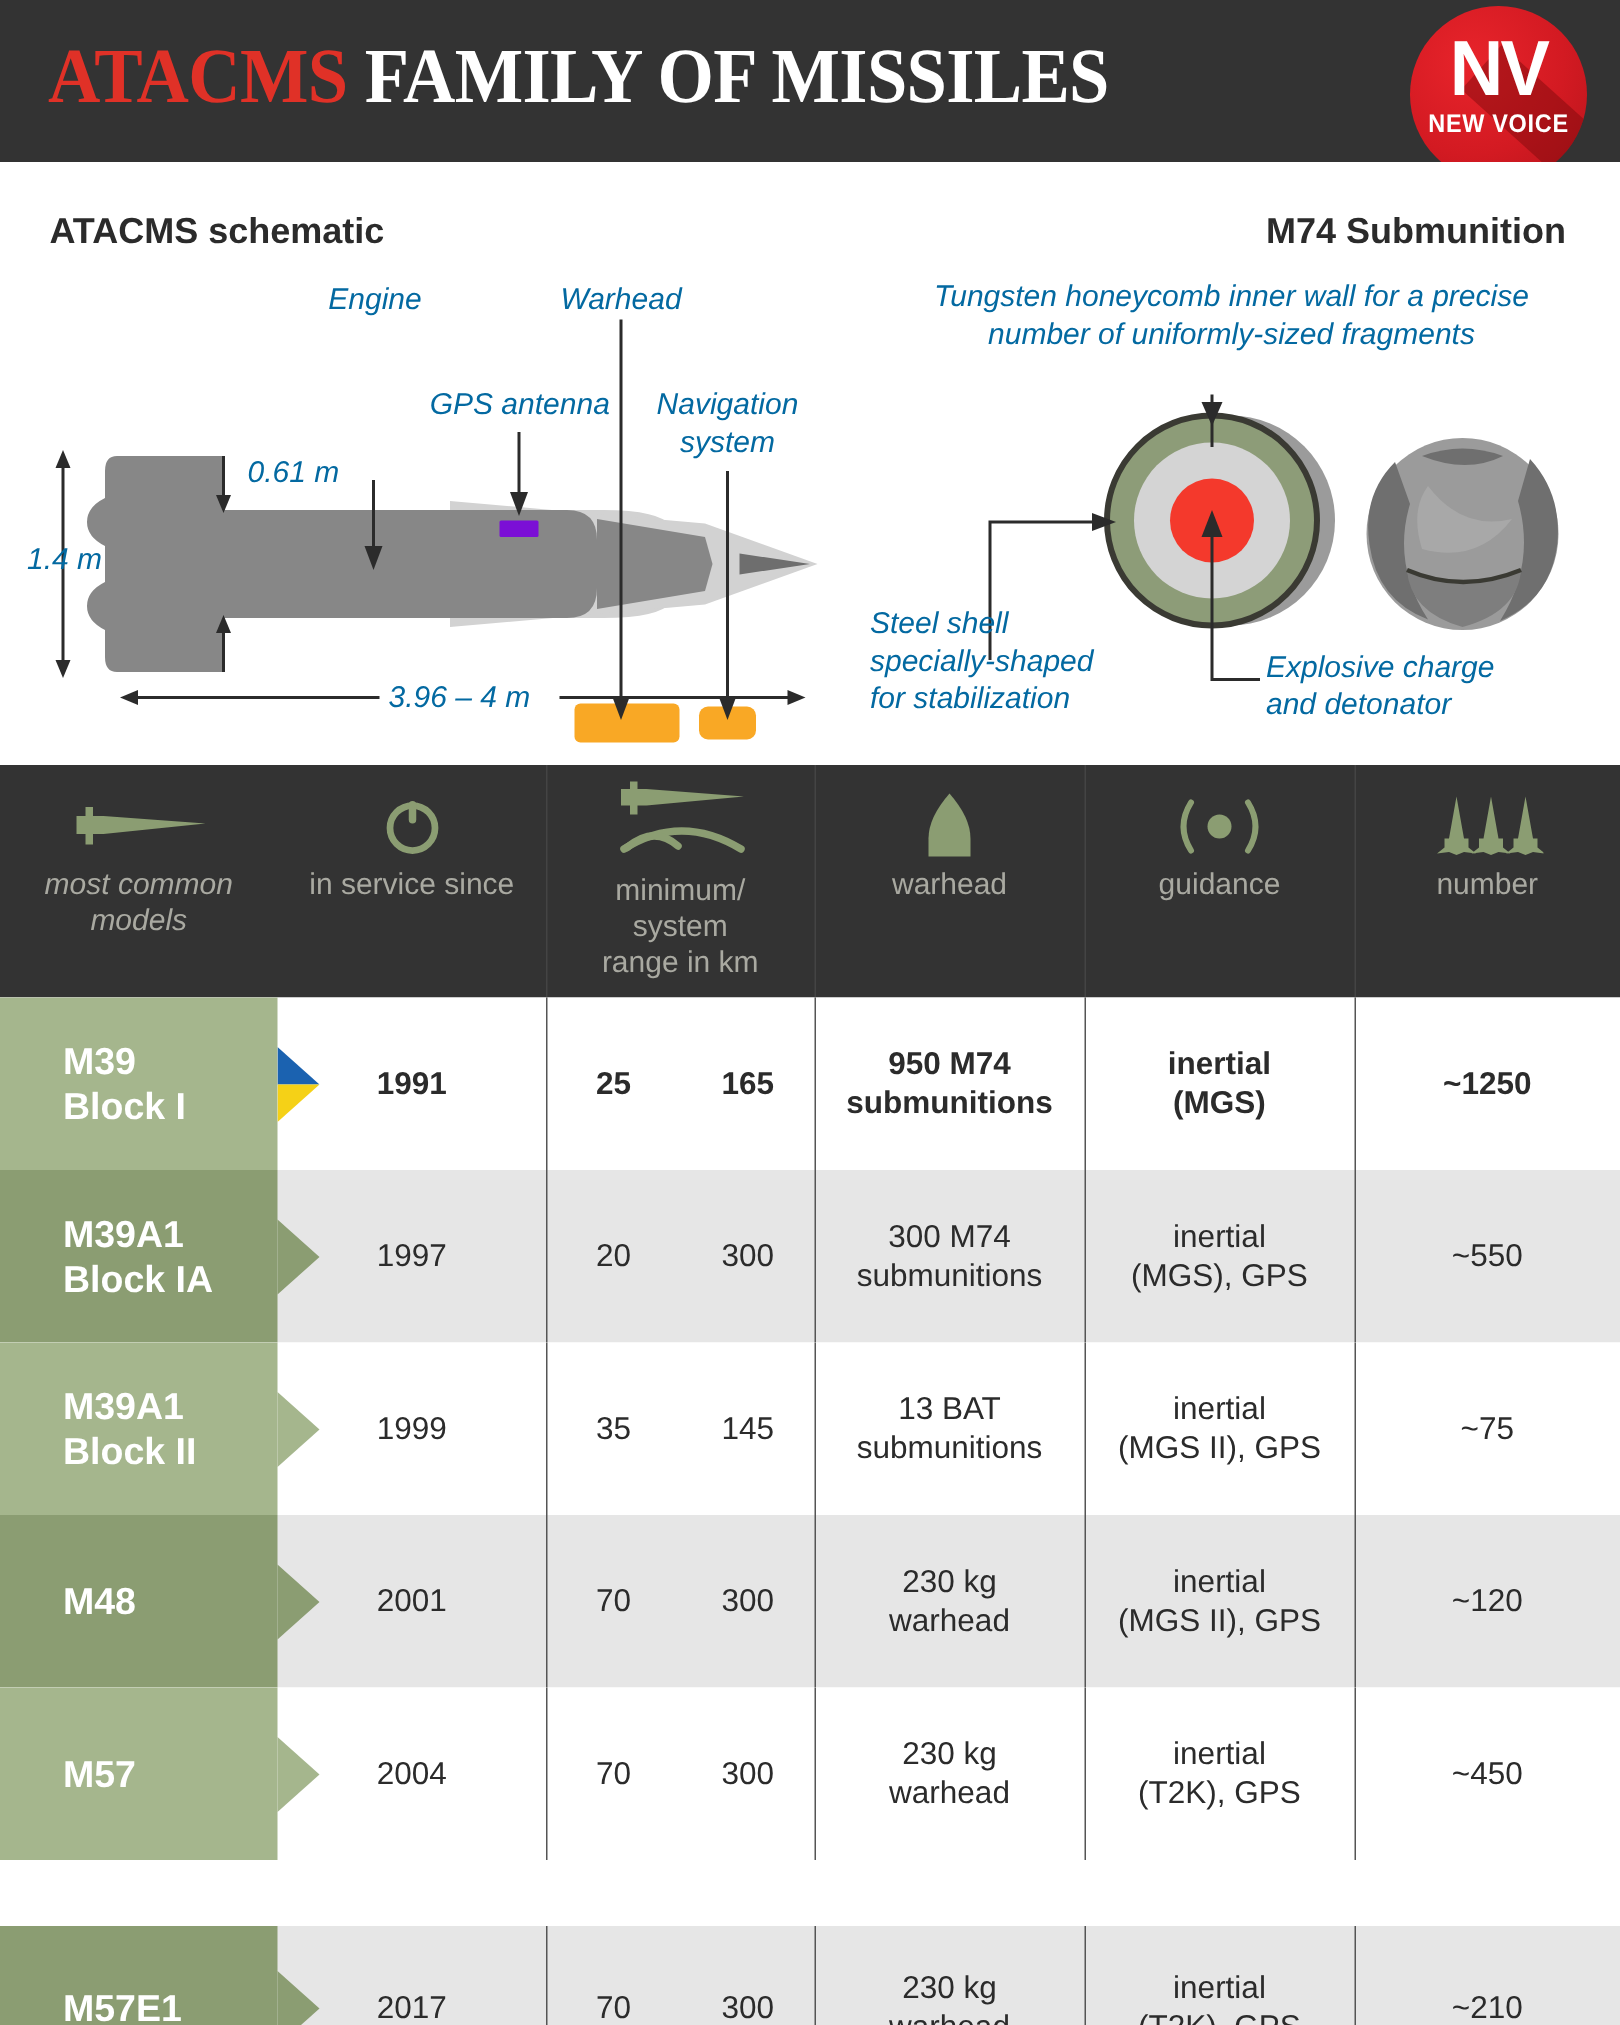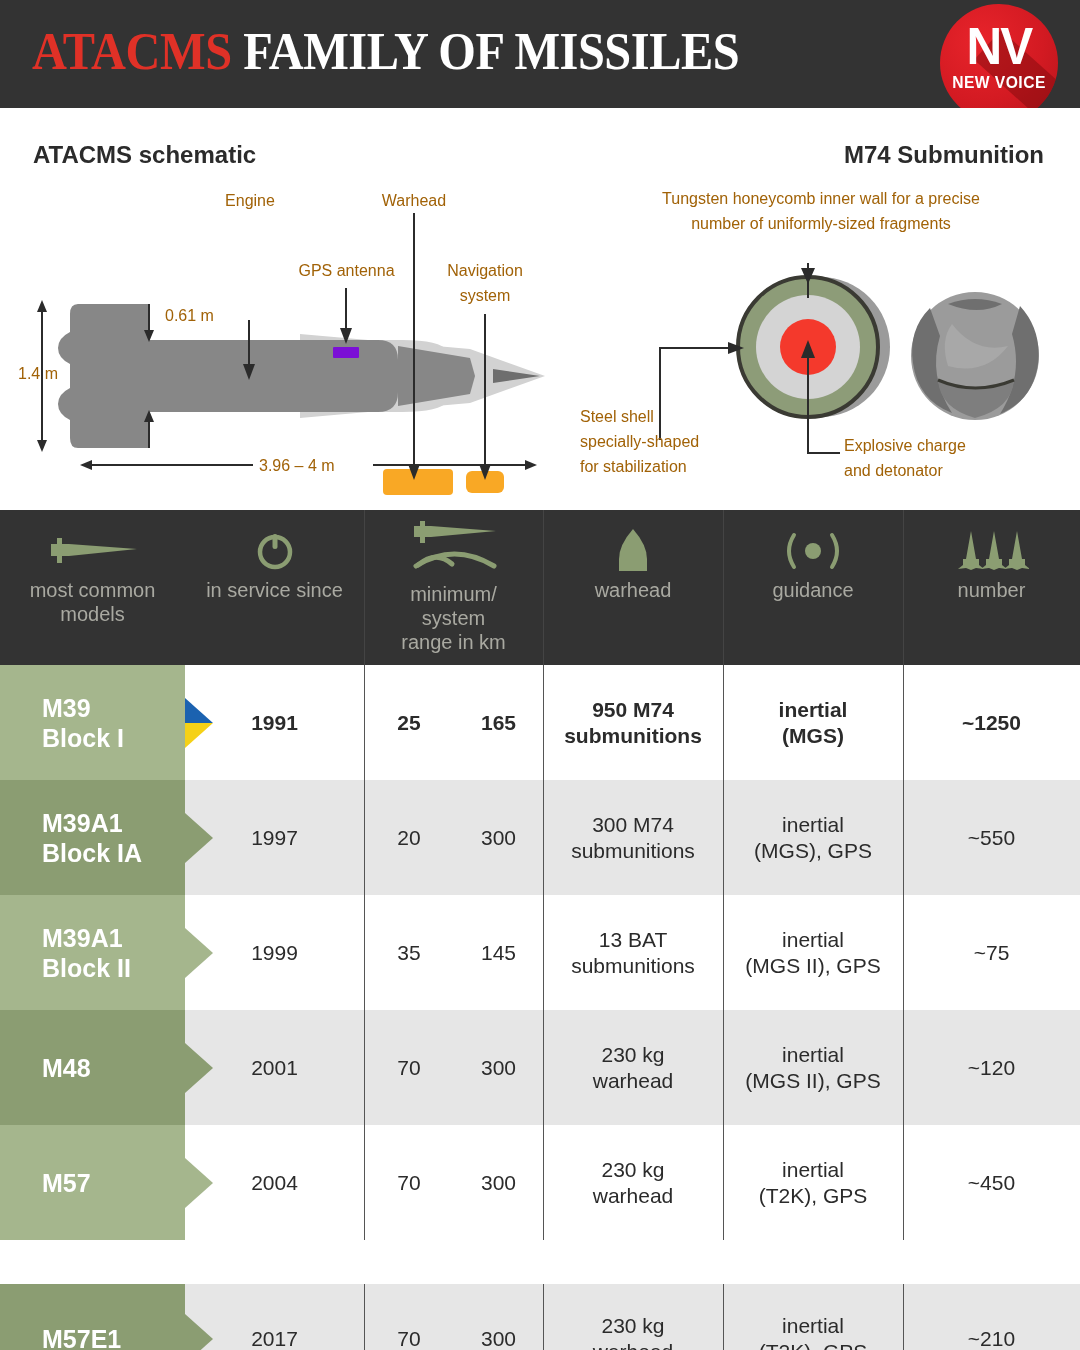--- a/index.html
+++ b/index.html
@@ -64,21 +64,21 @@
   .diagram-area{
     position:absolute;left:0;top:108px;width:1080px;height:402px;
     background:#ffffff;
   }
   .sec-title{
     position:absolute;
     font-weight:bold;font-size:24px;color:#2b2b2b;
   }
   .lbl{
     position:absolute;
-    font-size:16px;color:#a16207;line-height:25px;
+    font-size:20px;color:#0369a1;line-height:25px;font-style:italic;
   }
   .lbl.center{text-align:center;}
 
   svg.overlay{position:absolute;left:0;top:0;width:1080px;height:402px;overflow:visible;}
 
   
   .table{
     position:absolute;left:0;top:510px;width:1080px;height:840px;
   }
   .thead{
@@ -250,21 +250,21 @@
 
 <div class="table">
 
   <div class="thead">
 
     <div class="th-sep" style="left:364px;"></div>
     <div class="th-sep" style="left:543px;"></div>
     <div class="th-sep" style="left:723px;"></div>
     <div class="th-sep" style="left:903px;"></div>
 
-    <div class="th" style="left:0px;width:185px;">
+    <div class="th" style="left:0px;width:185px;font-style:italic;">
       <div class="th-icon">
         <svg width="96" height="34" viewBox="0 0 96 34">
           <path d="M6 10 L12 10 L12 4 L17 4 L17 10 L24 10 L92 15 L24 22 L17 22 L17 29 L12 29 L12 22 L6 22 Z" fill="#8b9d72"></path>
         </svg>
       </div>
       <div class="th-label">
         <span>most common</span><br>
         <span>models</span>
       </div>
     </div>

